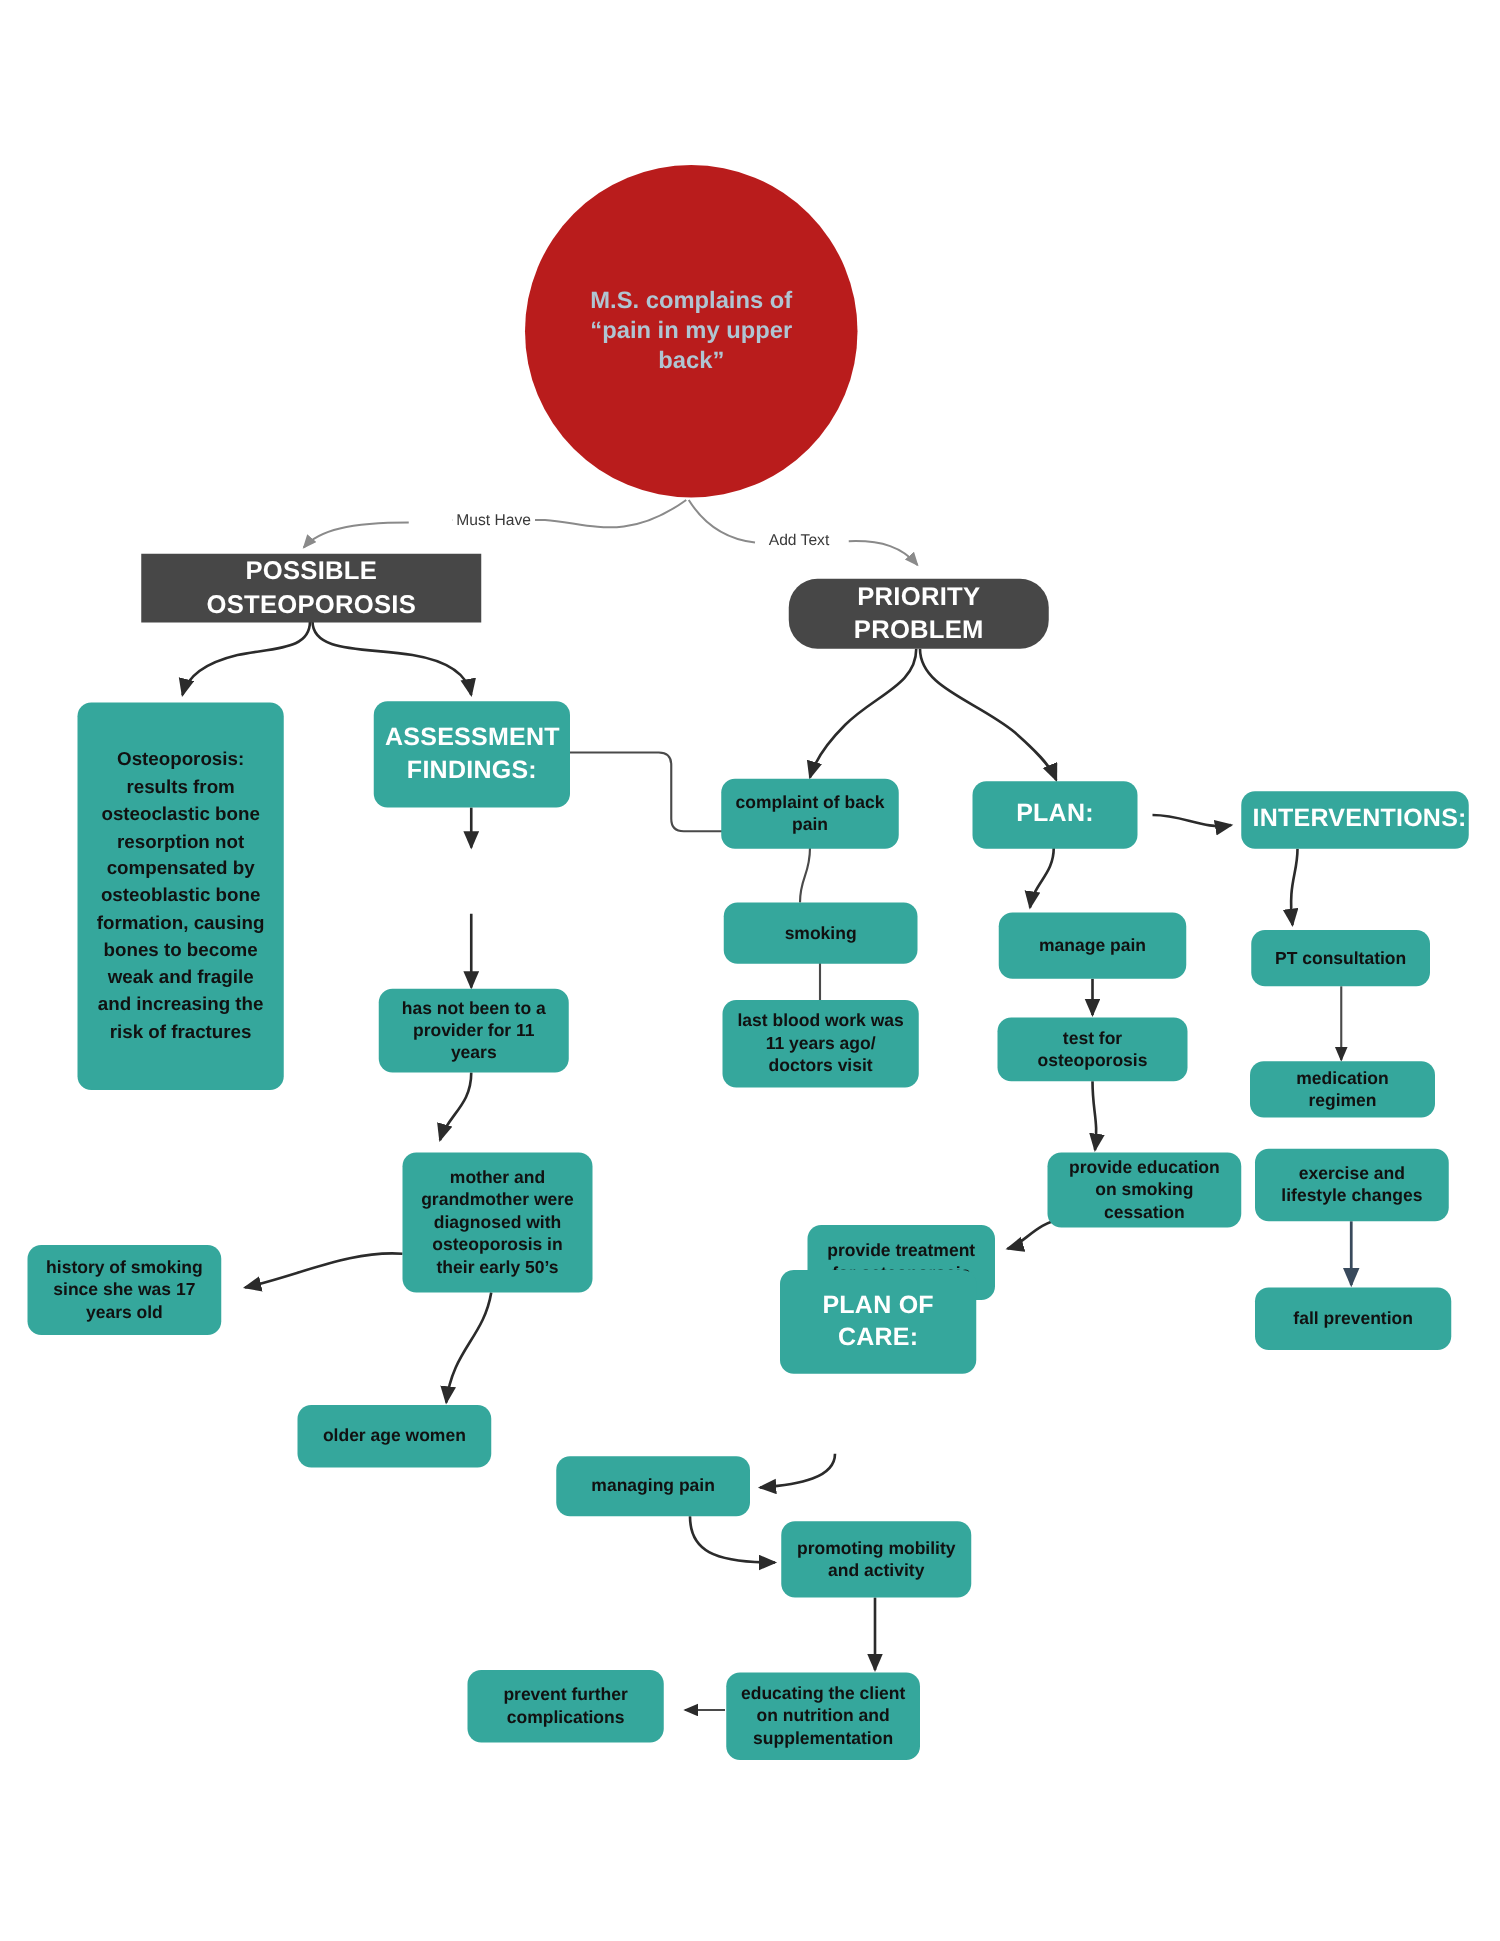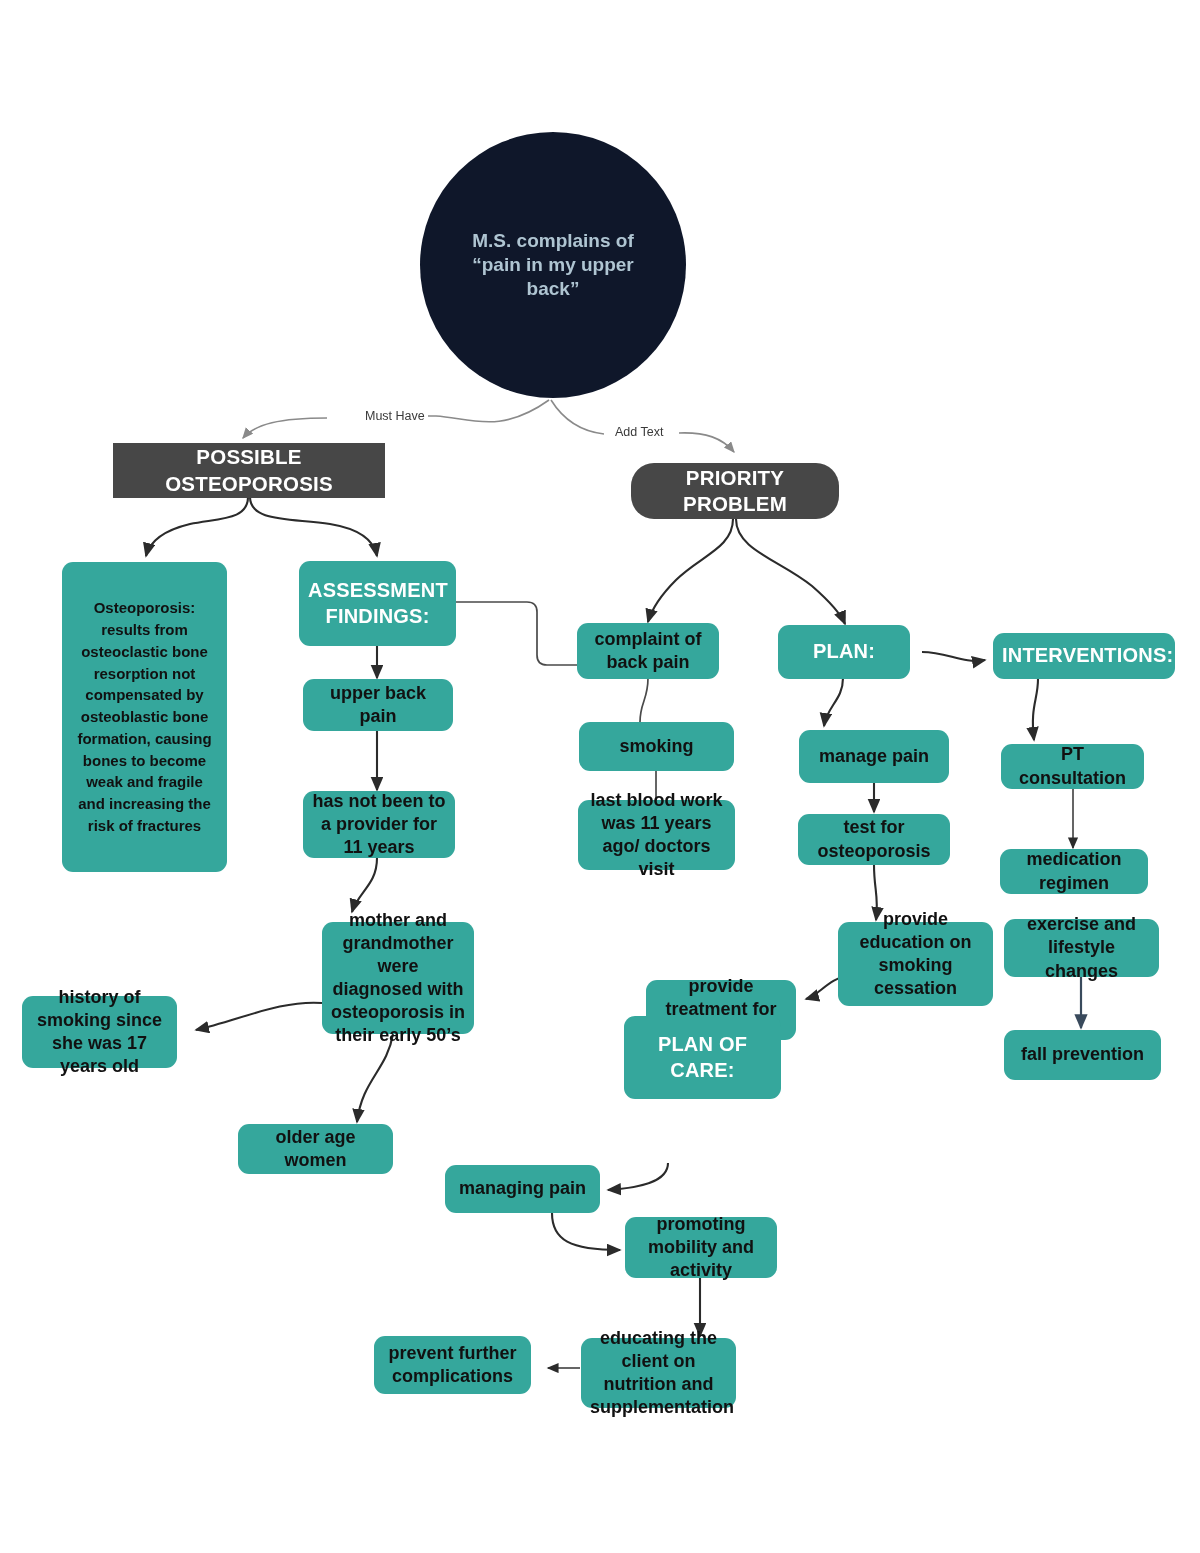--- a/index.html
+++ b/index.html
@@ -28,21 +28,21 @@
     justify-content:center;
     text-align:center;
     line-height:1.28;
     z-index:2;
   }
   .node span{display:block;width:100%;}
 
   
   .circle{
     border-radius:50%;
-    background:#0f172a;
+    background:#b91c1c;
     color:#AFC5D2;
     font-size:19px;
     font-weight:600;
     padding:0 34px;
   }
 
   
   .bar{
     background:#474747;
     color:#FFFFFF;
@@ -51,21 +51,21 @@
     letter-spacing:.2px;
     border-radius:0;
     padding:0 10px;
   }
 
   
   .teal{
     background:#35A79C;
     border-radius:11px;
     color:#111111;
-    font-size:18px;
+    font-size:14px;
     font-weight:600;
     padding:6px 9px;
   }
   .teal.hdr{
     color:#FFFFFF;
     font-size:20px;
     font-weight:700;
     letter-spacing:.2px;
   }
   .teal.big{
@@ -184,23 +184,20 @@
   </div>
 
   <div class="node teal big" style="left:62px;top:562px;width:165px;height:310px;">
     <span>Osteoporosis: results from osteoclastic bone resorption not compensated by osteoblastic bone formation, causing bones to become weak and fragile and increasing the risk of fractures</span>
   </div>
 
   <div class="node teal hdr" style="left:299px;top:561px;width:157px;height:85px;">
     <span>ASSESSMENT FINDINGS:</span>
   </div>
 
-  <div class="node teal" style="left:303px;top:679px;width:150px;height:52px;">
-    <span>upper back pain</span>
-  </div>
 
   <div class="node teal" style="left:303px;top:791px;width:152px;height:67px;">
     <span>has not been to a provider for 11 years</span>
   </div>
 
   <div class="node teal" style="left:322px;top:922px;width:152px;height:112px;">
     <span>mother and grandmother were diagnosed with osteoporosis in their early 50’s</span>
   </div>
 
   <div class="node teal" style="left:22px;top:996px;width:155px;height:72px;">
@@ -228,21 +225,21 @@
   </div>
 
   <div class="node teal" style="left:798px;top:814px;width:152px;height:51px;">
     <span>test for osteoporosis</span>
   </div>
 
   <div class="node teal" style="left:799px;top:730px;width:150px;height:53px;">
     <span>manage pain</span>
   </div>
 
-  <div class="node teal" style="left:838px;top:922px;width:155px;height:84px;align-items:flex-end;">
+  <div class="node teal" style="left:838px;top:922px;width:155px;height:60px;">
     <span>provide education on smoking cessation</span>
   </div>
 
   <div class="node teal hdr" style="left:993px;top:633px;width:182px;height:46px;justify-content:center;">
     <span>INTERVENTIONS:</span>
   </div>
 
   <div class="node teal" style="left:1001px;top:744px;width:143px;height:45px;">
     <span>PT consultation</span>
   </div>

